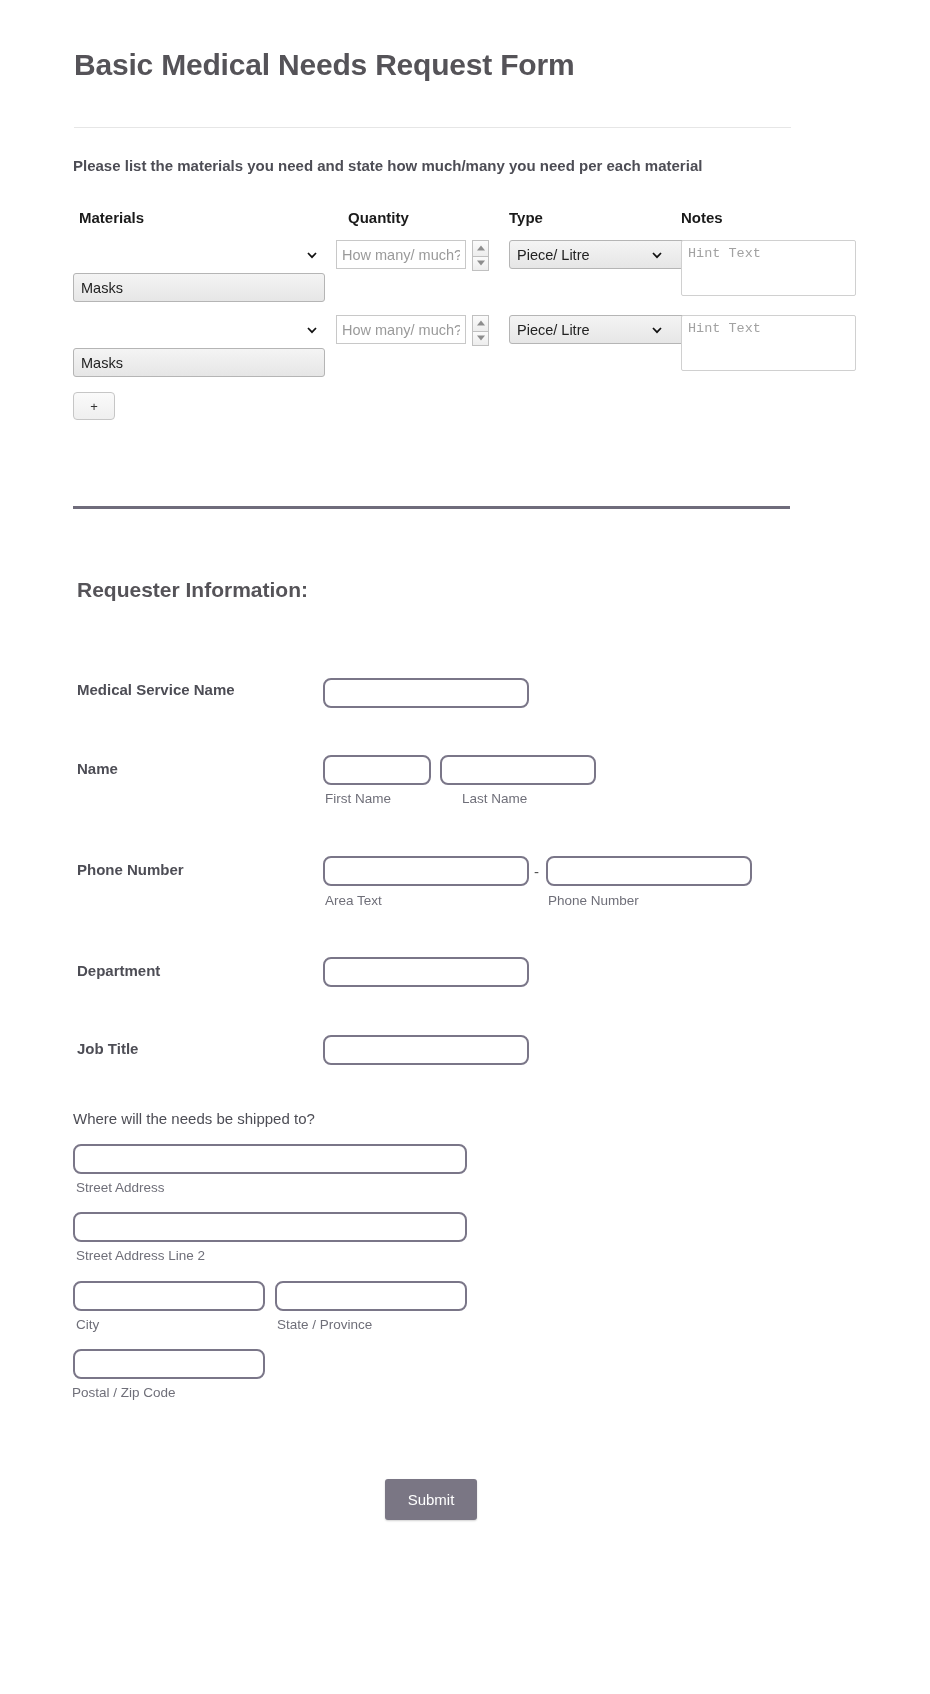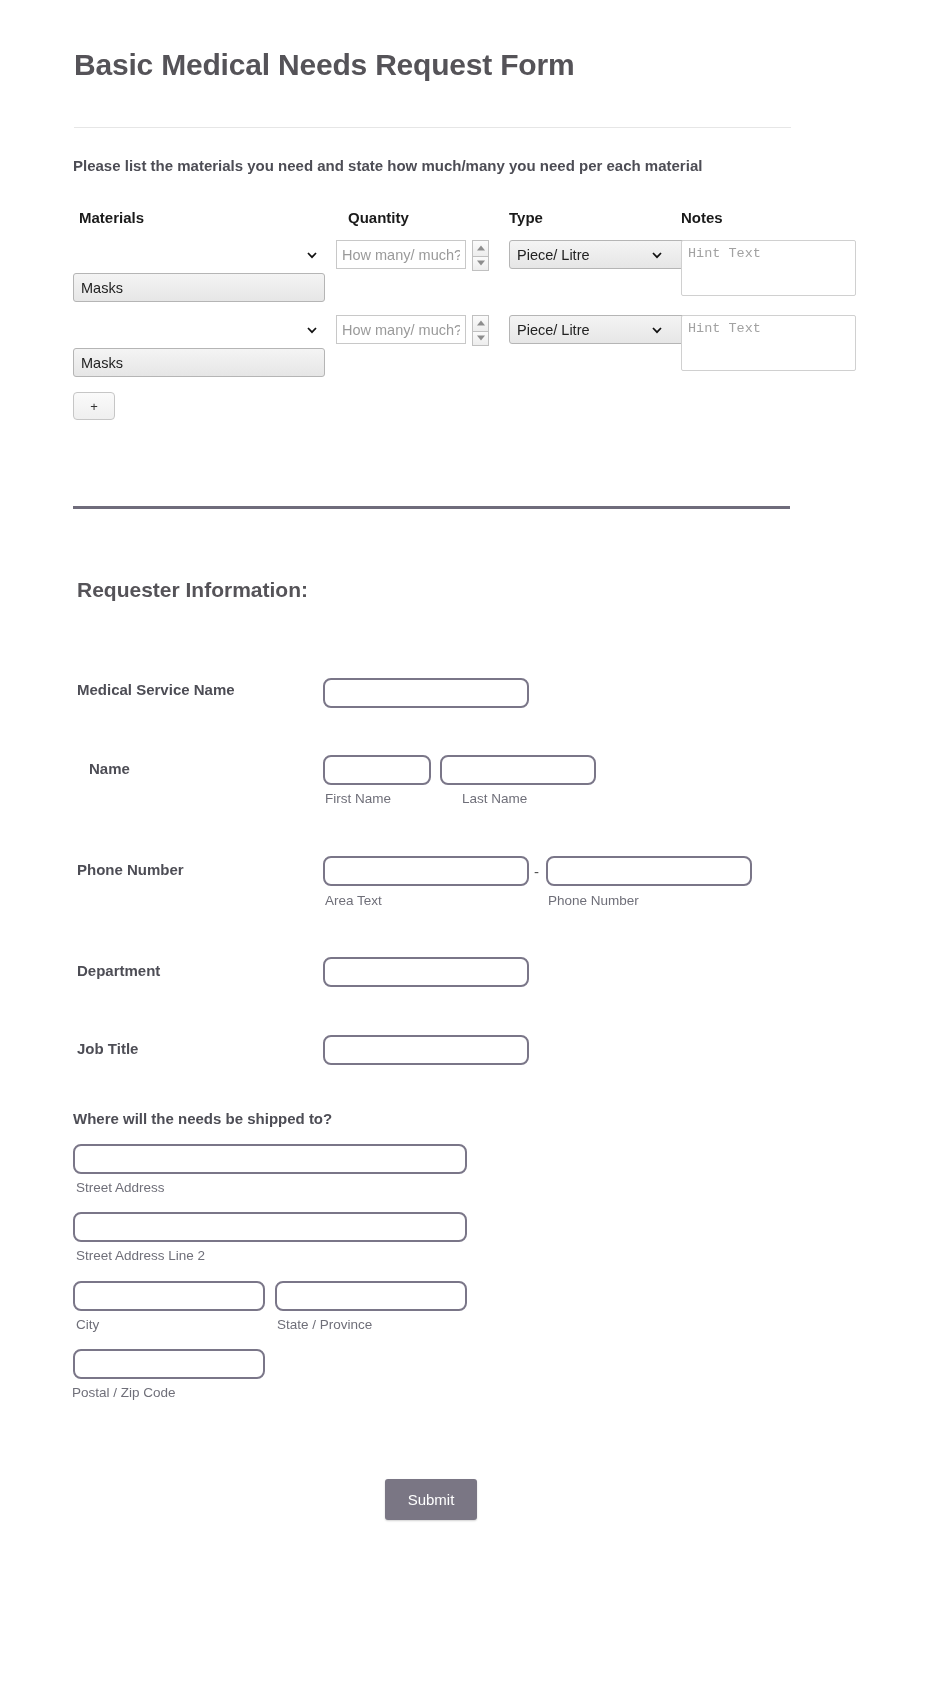--- a/index.html
+++ b/index.html
@@ -227,21 +227,21 @@
     position: absolute;
     font-size: 15px;
     color: #555;
   }
 
   .ship-question {
     position: absolute;
     left: 73px;
     top: 1110px;
     font-size: 15px;
-    font-weight: bold;
+    font-weight: normal;
     color: #4d4d55;
     white-space: nowrap;
   }
 
   .submit-btn {
     position: absolute;
     left: 385px;
     top: 1479px;
     width: 92px;
     height: 41px;
@@ -328,21 +328,21 @@
 
   <button class="add-row-btn">+</button>
 
   <div class="section-rule"></div>
 
   <div class="subsection-title">Requester Information:</div>
 
   <div class="field-label" style="left:77px; top:681px;">Medical Service Name</div>
   <input class="txt" style="left: 323px; top: 678px; width: 206px;" type="text" value="">
 
-  <div class="field-label" style="left:77px; top:760px;margin-left:12px;">Name</div>
+  <div class="field-label" style="left:77px; top:760px;">Name</div>
   <input class="txt" style="left: 323px; top: 755px; width: 108px;" type="text" value="">
   <div class="sublabel" style="left:325px; top:791px;">First Name</div>
   <input class="txt" style="left: 440px; top: 755px; width: 156px;" type="text" value="">
   <div class="sublabel" style="left:442px; top:791px;margin-left:20px;">Last Name</div>
 
   <div class="field-label" style="left:77px; top:861px;">Phone Number</div>
   <input class="txt" style="left: 323px; top: 856px; width: 206px;" type="text" value="">
   <div class="dash-sep" style="left:534px; top:863px;">-</div>
   <input class="txt" style="left: 546px; top: 856px; width: 206px;" type="text" value="">
   <div class="sublabel" style="left:325px; top:893px;">Area Text</div>

